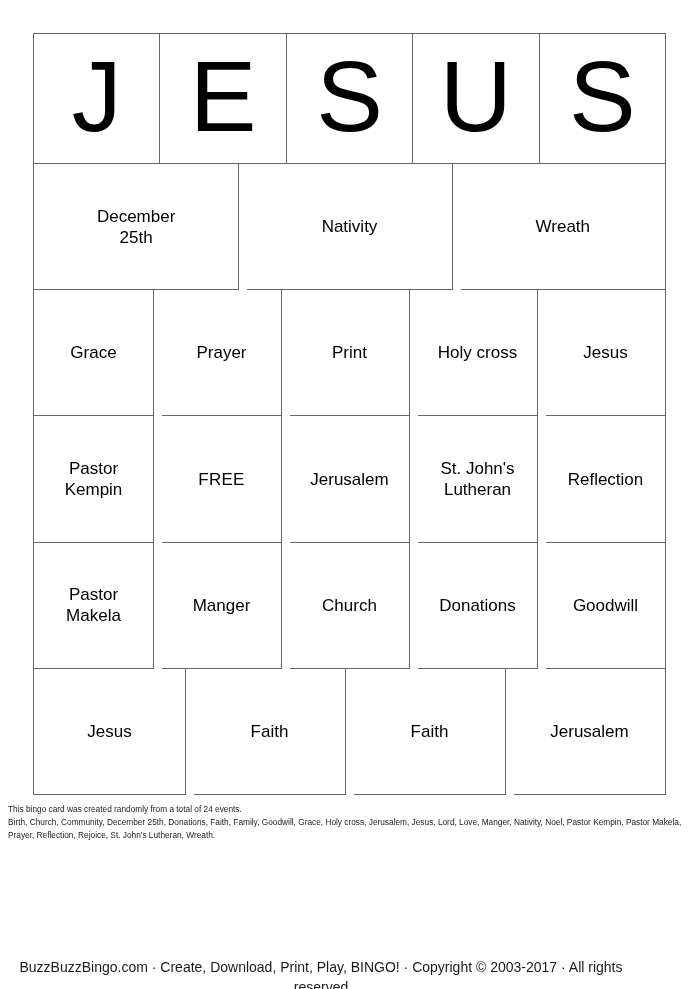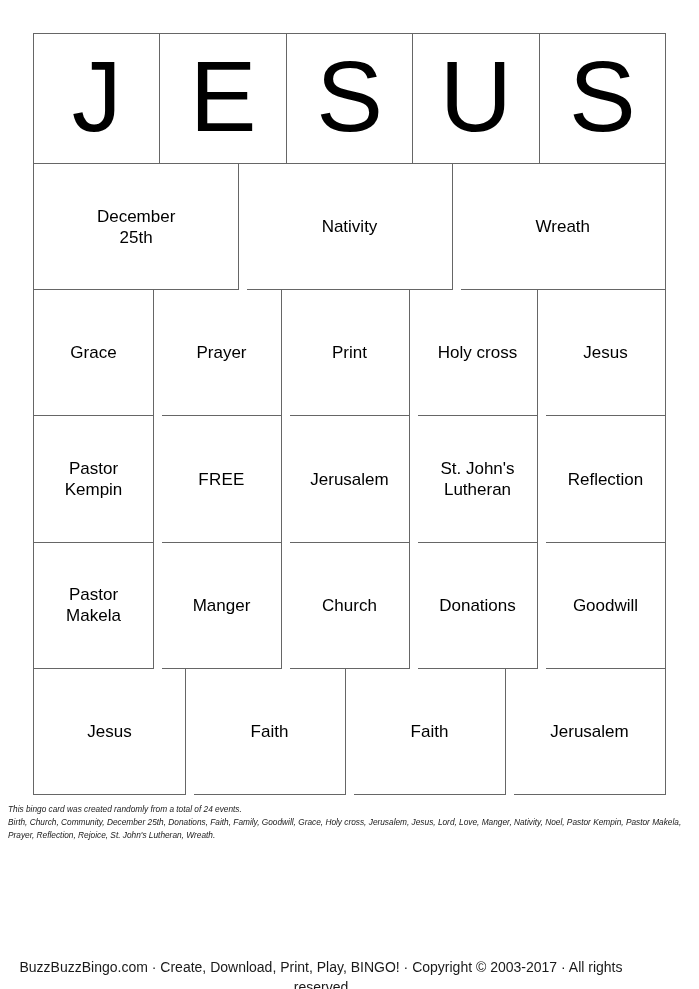--- a/index.html
+++ b/index.html
@@ -103,21 +103,20 @@
     position: absolute;
     left: 8px;
     top: 803px;
     width: 683px;
     font-size: 8.3px;
     line-height: 13px;
     color: #1a1a1a;
   }
   .fineprint div {
     white-space: normal;
-    font-style: italic;
   }
 
   
   .footer {
     position: absolute;
     left: 0;
     top: 957px;
     width: 642px;
     text-align: center;
     font-size: 14px;

